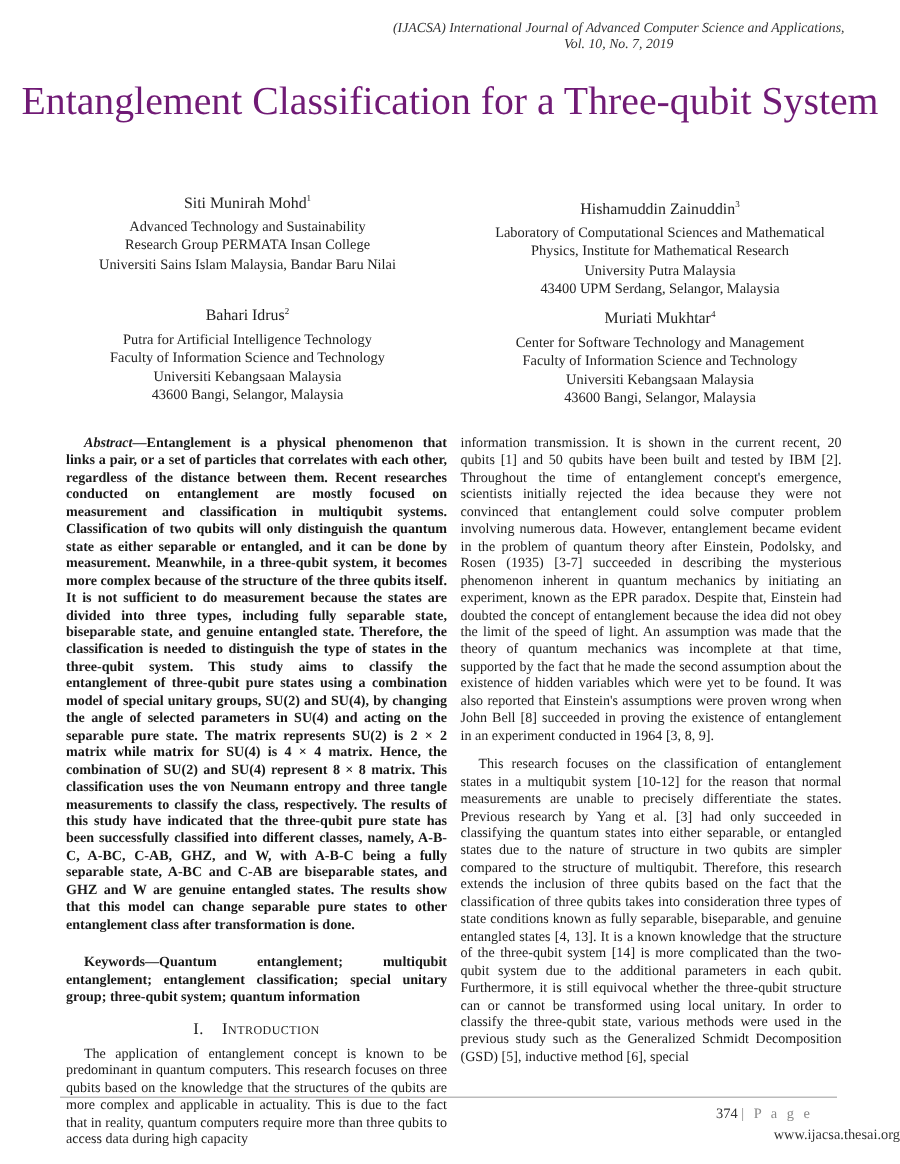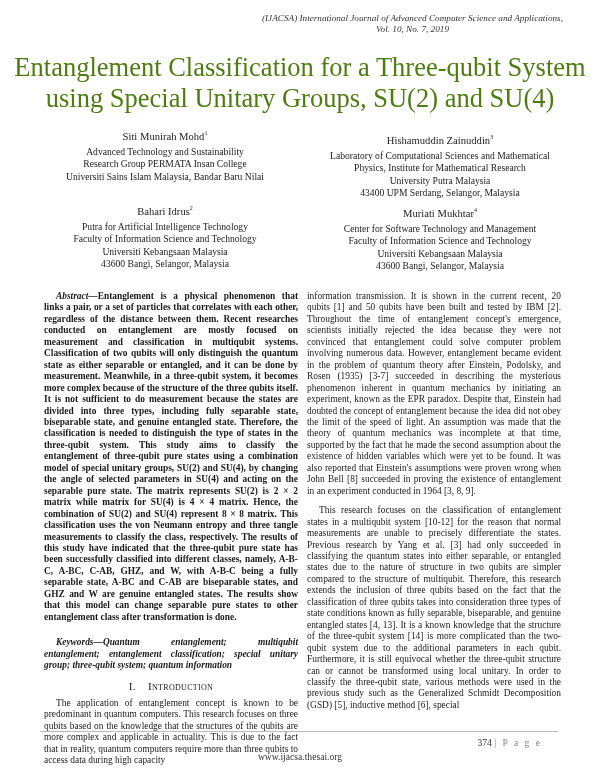--- a/index.html
+++ b/index.html
@@ -1,48 +1,47 @@
 <!DOCTYPE html>
 <html><head>
   <meta charset="utf-8">
   <style>
     html, body { margin:0; padding:0; background:#ffffff; }
     body { width:600px; height:776px; position:relative; overflow:hidden;
       font-family:"Liberation Serif", "DejaVu Serif", serif; color:#1a1a1a; }
     .header { position:absolute; top:13px; right:37px; text-align:center;
       font-style:italic; font-size:9.2px; line-height:11px; color:#333; }
     .title { position:absolute; top:52px; left:0; width:600px; text-align:center;
-      font-size:26.5px; line-height:31px; color:#4d7c0f; }
+      font-size:26.5px; line-height:31px; color:#701a75; }
     .author { position:absolute; text-align:center; font-size:9.6px; line-height:12.4px; color:#222; }
     .author .name { font-size:10.6px; margin-bottom:3px; }
     .author sup { font-size:6px; }
     .col { position:absolute; width:254px; font-size:9.4px; line-height:11.45px; text-align:justify; }
     .col p { margin:0; }
     .abstract { font-weight:bold; }
     .abstract em, .kw em { font-style:italic; }
-    .kw { font-weight:bold; font-style:italic; margin-top:14px !important; }
+    .kw { font-weight:bold; margin-top:14px !important; }
     .sec { text-align:center; font-variant:small-caps; margin:9px 0 6px 0 !important; font-size:11px; letter-spacing:0.3px; }
     .indent { text-indent:12px; }
     .gap { margin-top:8px !important; }
     .footer-line { position:absolute; top:731px; left:40px; width:518px; height:0; border-top:1px solid #bbb; }
     .pageno { position:absolute; top:737px; right:58px; font-size:9.6px; color:#333; }
     .pageno .pg { color:#888; letter-spacing:2px; }
-    .url { position:absolute; top:751px; left:0; width:600px; text-align:center; font-size:9.6px; color:#333; }
+    .url { position:absolute; top:751px; left:0; width:600px; text-align:right; font-size:9.6px; color:#333; }
   </style>
 </head>
 <body>
 
 <div class="header">
   <div>(IJACSA) International Journal of Advanced Computer Science and Applications,</div>
   <div>Vol. 10, No. 7, 2019</div>
 </div>
 
 <div class="title">
   <div>Entanglement Classification for a Three-qubit System</div>
-  <div>using Special Unitary Groups, SU(2) and SU(4)</div>
 </div>
 
 <div class="author" style="top:127px; left:40px; width:250px;">
   <div class="name"><span>Siti Munirah Mohd</span><sup>1</sup></div>
   <div>Advanced Technology and Sustainability</div>
   <div>Research Group PERMATA Insan College</div>
   <div>Universiti Sains Islam Malaysia, Bandar Baru Nilai</div>
 </div>
 
 <div class="author" style="top:131px; left:305px; width:270px;">

